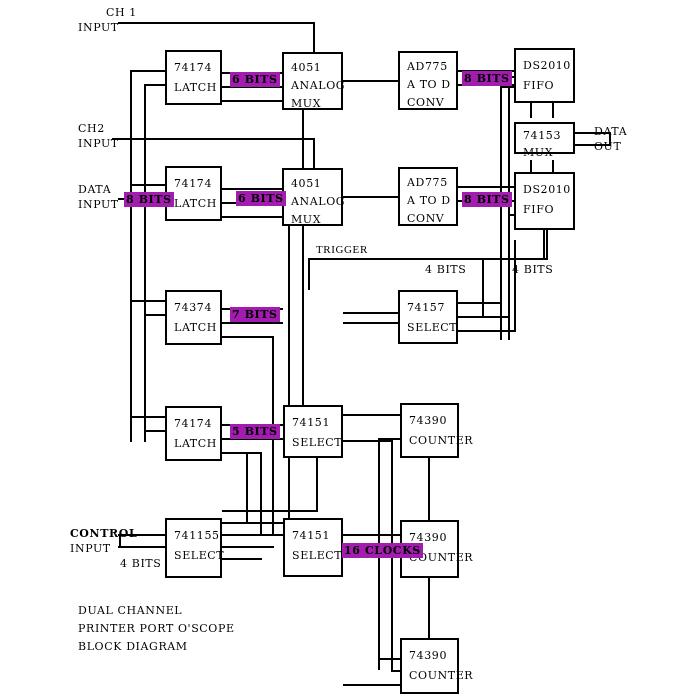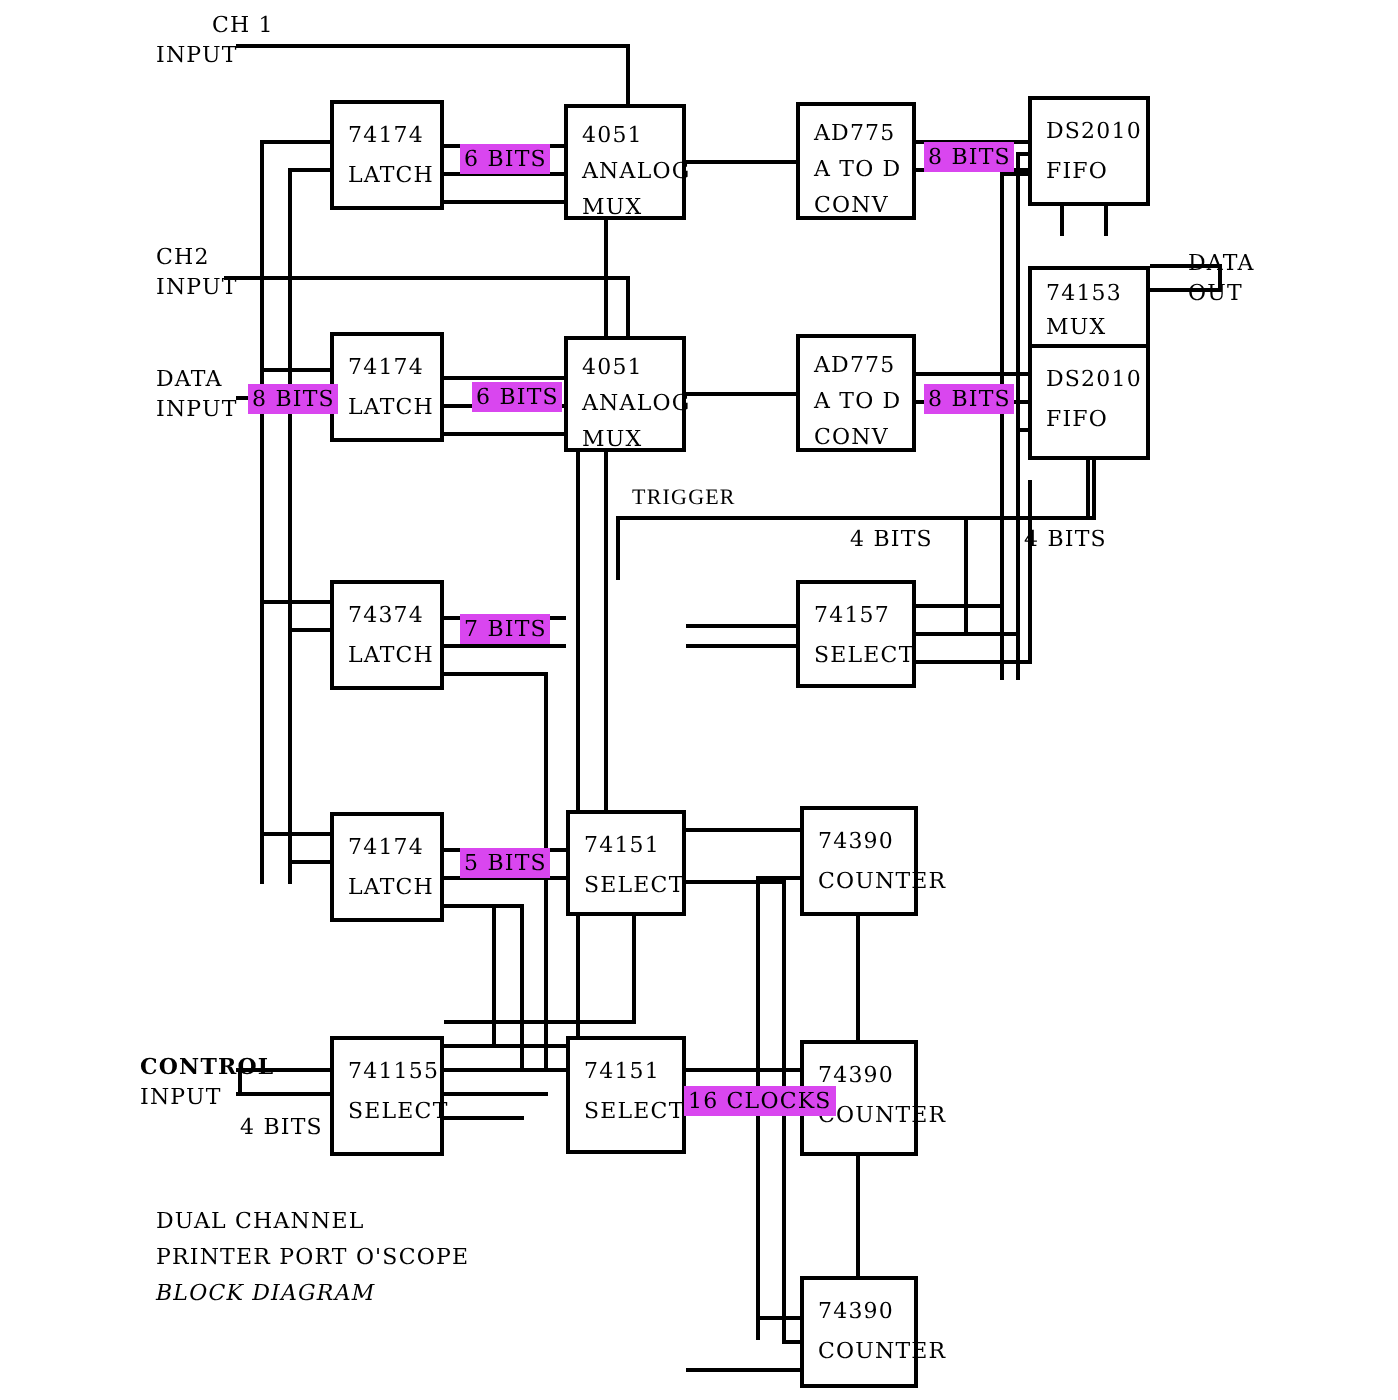--- a/index.html
+++ b/index.html
@@ -57,22 +57,23 @@
   .txt {
     position: absolute;
     font-size: 11px;
     color: #000;
     letter-spacing: 0.6px;
     white-space: nowrap;
     line-height: 15px;
     z-index: 6;
   }
   .txt.wbg {
-    background: #d946ef;
+    background: #a21caf;
     padding: 0 2px;
+    font-weight: bold;
   }
   .title {
     position: absolute;
     font-size: 11px;
     color: #000;
     letter-spacing: 0.6px;
     white-space: nowrap;
     line-height: 18px;
     z-index: 6;
   }
@@ -222,21 +223,21 @@
     <span class="ln ln1">AD775</span>
     <span class="ln ln2">A TO D</span>
     <span class="ln ln3">CONV</span>
   </div>
 
   <div class="block" style="left:514px; top:48px; width:61px; height:55px;">
     <span class="ln ln1">DS2010</span>
     <span class="ln ln2">FIFO</span>
   </div>
 
-  <div class="block" style="left:514px; top:133px; width:61px; height:42px;">
+  <div class="block" style="left:514px; top:122px; width:61px; height:32px;">
     <span class="ln ln1" style="top:6px;">74153</span>
     <span class="ln ln2" style="top:23px;">MUX</span>
   </div>
 
   <div class="block" style="left:165px; top:166px; width:57px; height:55px;">
     <span class="ln ln1">74174</span>
     <span class="ln ln2">LATCH</span>
   </div>
 
   <div class="block tri" style="left:282px; top:168px; width:61px; height:58px;">
@@ -326,15 +327,15 @@
   <div class="txt" style="left:316px; top:242px;font-family:Liberation Serif, serif;">TRIGGER</div>
   <div class="txt wbg" style="left:230px; top:307px;">7 BITS</div>
   <div class="txt" style="left:425px; top:262px;">4 BITS</div>
   <div class="txt" style="left:512px; top:262px;">4 BITS</div>
   <div class="txt wbg" style="left:230px; top:424px;">5 BITS</div>
   <div class="txt" style="left:120px; top:556px;">4 BITS</div>
   <div class="txt wbg" style="left:342px; top:543px;">16 CLOCKS</div>
 
   <div class="title" style="left:78px; top:602px;">DUAL CHANNEL</div>
   <div class="title" style="left:78px; top:620px;">PRINTER PORT O'SCOPE</div>
-  <div class="title" style="left:78px; top:638px;font-style:italic;">BLOCK DIAGRAM</div>
+  <div class="title" style="left:78px; top:638px;">BLOCK DIAGRAM</div>
 
 </div>
 
 </body></html>

